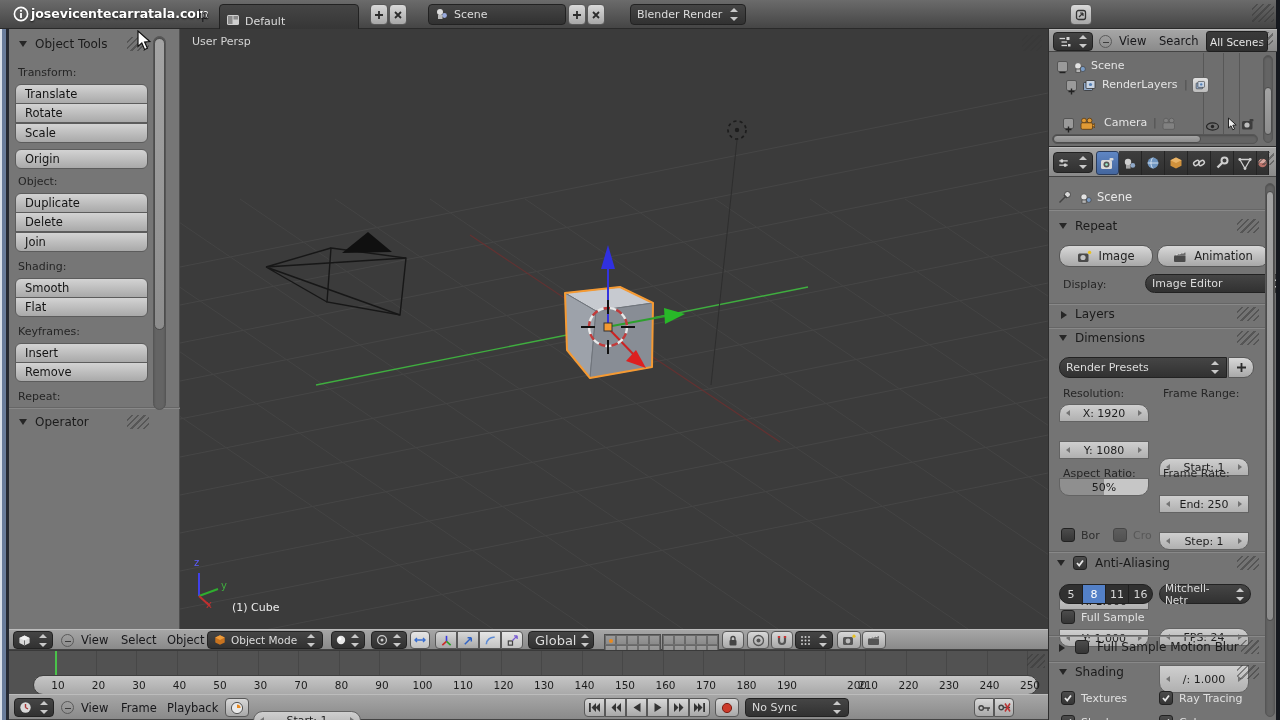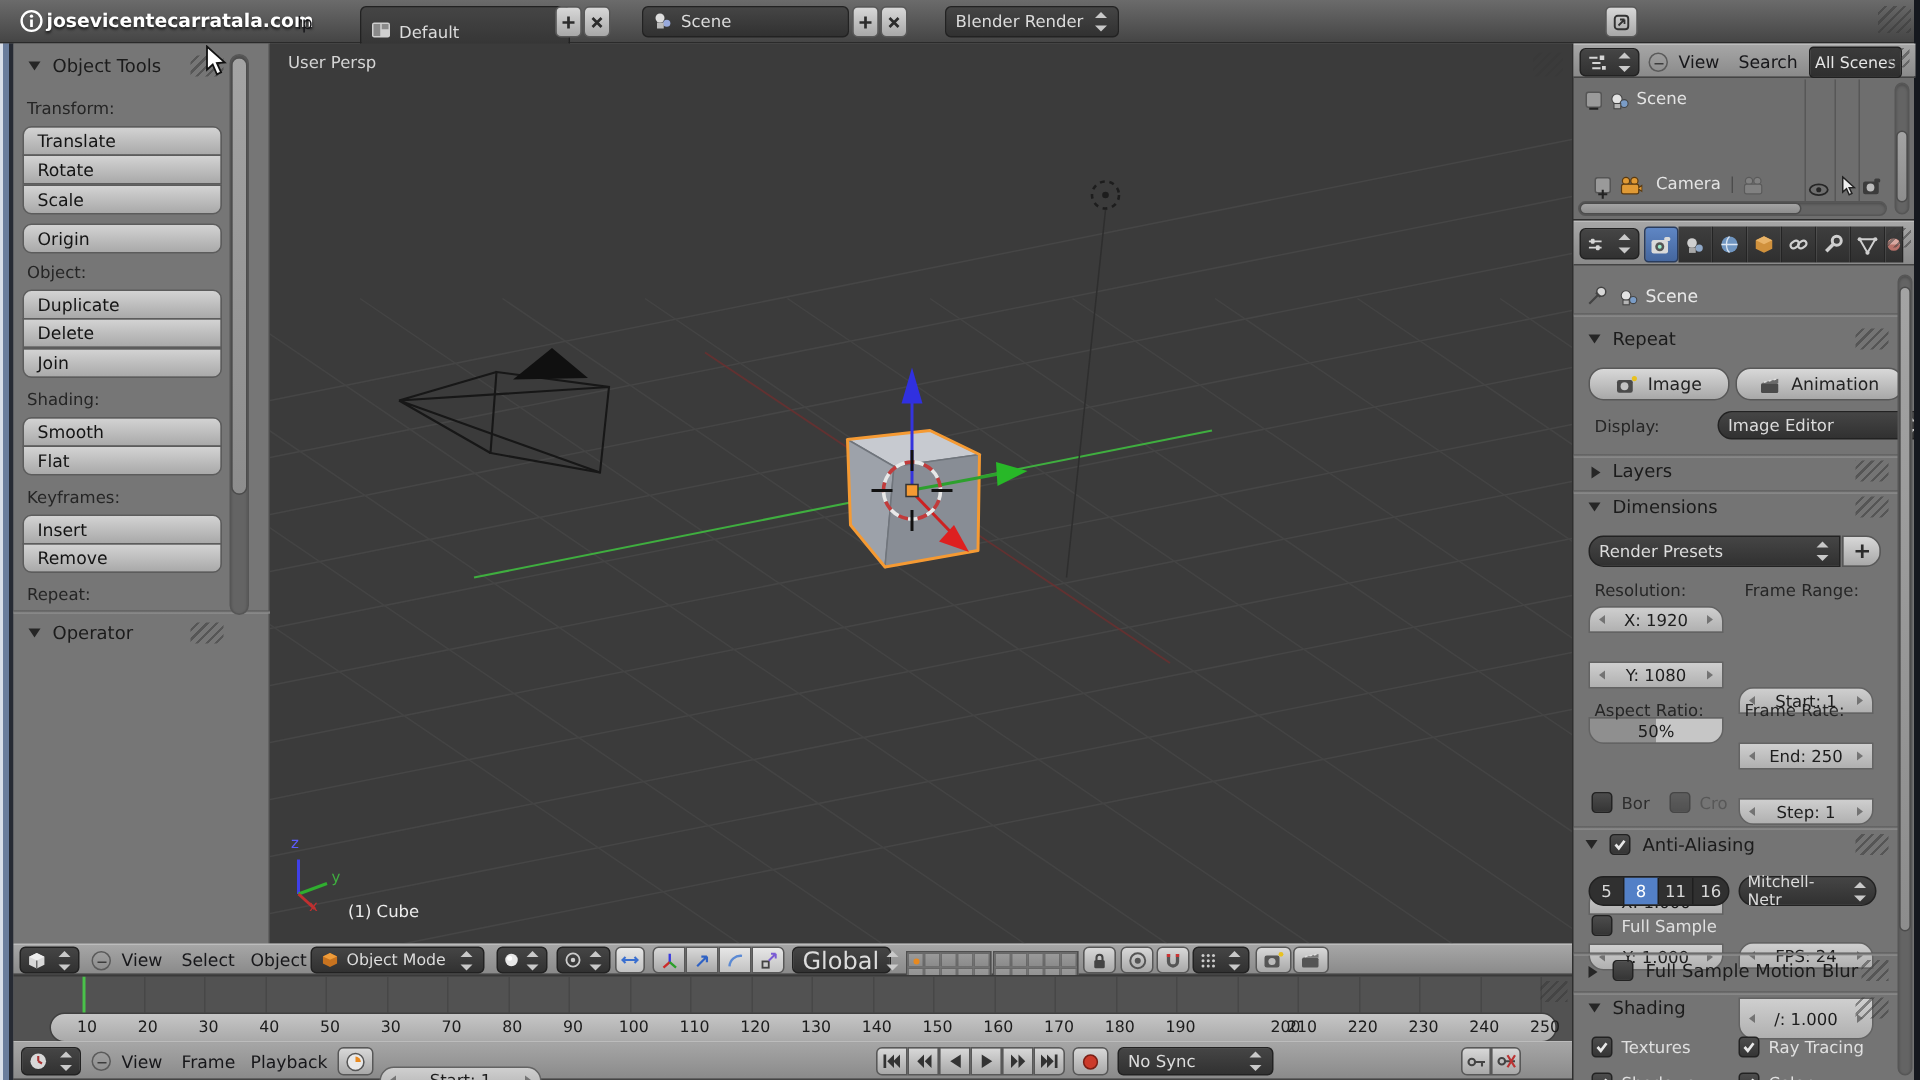--- a/index.html
+++ b/index.html
@@ -78,21 +78,21 @@
     <span class="abs" style="left:13px;top:6px">
       <svg width="16" height="16" viewBox="0 0 16 16">
           <circle cx="8" cy="8" r="6.6" fill="none" stroke="#fff" stroke-width="1.6"></circle>
           <circle cx="8" cy="4.8" r="1.1" fill="#fff"></circle>
           <rect x="7.1" y="7" width="1.8" height="5" fill="#fff"></rect>
         </svg>
     </span>
     <span class="abs" style="left:31px;top:6px;font-weight:bold;font-size:12.5px;color:#fff;text-shadow:0 1px 2px rgba(0,0,0,.8)">josevicentecarratala.com</span>
     <span class="abs menutxt" style="left:198px;top:5px">lp</span>
 
-    <div class="abs darkpill" style="left:240px;top:4px;width:140px;height:34px">
+    <div class="abs darkpill" style="left:219px;top:4px;width:140px;height:34px">
       <span>
         <svg width="14" height="12" viewBox="0 0 14 12">
             <rect x="1" y="1" width="12" height="10" rx="1.5" fill="#cfcfcf"></rect>
             <rect x="2" y="2" width="4.5" height="8" fill="#8a8a8a"></rect>
             <rect x="7.5" y="2" width="4.5" height="3.5" fill="#8a8a8a"></rect>
           </svg>
       </span>
       <span>Default</span>
     </div>
     <div class="abs lightbtn" style="left:370px;top:4px;width:18px;height:21px">
@@ -326,21 +326,21 @@
           <path d="M2.5 11 A8 8 0 0 1 11.5 3.5" stroke="#5b8ad4" stroke-width="1.7" fill="none"></path>
         </svg>
     </div>
     <div class="abs lightbtn pressed" style="left:492px;top:1px;width:22px;height:18px;border-radius:0 4px 4px 0">
       <svg width="13" height="13" viewBox="0 0 14 14">
           <rect x="2.5" y="7.5" width="4.5" height="4.5" fill="none" stroke="#444" stroke-width="1.3"></rect>
           <path d="M7 7 L12 2 M12 2 h-3.4 M12 2 v3.4" stroke="#7a5bd4" stroke-width="1.4" fill="none"></path>
         </svg>
     </div>
     <div class="abs darkpill" style="left:519px;top:1px;width:66px;height:18px">
-      <span style="font-size:16px">Global</span>
+      <span style="font-size:13px">Global</span>
       <span class="ud"></span>
     </div>
     <div class="layergrid" style="left:595px">
         <div class="lcell dot"></div>
         <div class="lcell"></div>
         <div class="lcell"></div>
         <div class="lcell"></div>
         <div class="lcell"></div>
         <div class="lcell"></div>
         <div class="lcell"></div>
@@ -579,20 +579,39 @@
     <div class="orow" style="top:28px">
       <span class="abs" style="left:8px;top:4px;width:11px;height:11px;background:#9a9a9a;border:1px solid #555;border-radius:2px"><svg width="9" height="9" viewBox="0 0 9 9">
             <path d="M1.5 4.5 H7.5" stroke="#222" stroke-width="1.4"></path>
           </svg></span>
       <span class="abs" style="left:24px;top:2px"><svg width="14" height="14" viewBox="0 0 14 14">
             <circle cx="5" cy="6" r="3.4" fill="#e3e3e3" stroke="#444" stroke-width=".7"></circle>
             <circle cx="9.8" cy="9" r="2.6" fill="#7a9cc6" stroke="#444" stroke-width=".7"></circle>
             <rect x="3" y="9" width="4.5" height="3.5" fill="#b5b5b5" stroke="#444" stroke-width=".7"></rect>
           </svg></span>
       <span class="abs otext" style="left:42px;top:2px">Scene</span>
+    </div>
+    <div class="orow" style="top:47px">
+      <span class="abs" style="left:17px;top:4px;width:11px;height:11px;background:#9a9a9a;border:1px solid #555;border-radius:2px"><svg width="9" height="9" viewBox="0 0 9 9">
+            <path d="M1.5 4.5 H7.5 M4.5 1.5 V7.5" stroke="#222" stroke-width="1.4"></path>
+          </svg></span>
+      <span class="abs" style="left:33px;top:2px"><svg width="15" height="14" viewBox="0 0 15 14">
+            <rect x="1.5" y="3.5" width="9" height="8" rx="1" fill="#8fa8c8" stroke="#333" stroke-width=".8"></rect>
+            <rect x="4" y="1.5" width="9" height="8" rx="1" fill="#c8d4e4" stroke="#333" stroke-width=".8"></rect>
+            <circle cx="8.5" cy="5.5" r="1.6" fill="#5580b5"></circle>
+          </svg></span>
+      <span class="abs otext" style="left:53px;top:2px">RenderLayers</span>
+      <span class="abs otext" style="left:135px;top:2px;color:#4c4c4c">|</span>
+      <span class="abs" style="left:143px;top:1px;width:17px;height:16px;background:linear-gradient(#e2e2e2,#bdbdbd);border:1px solid #666;border-radius:3px;display:inline-flex;align-items:center;justify-content:center">
+          <svg width="11" height="11" viewBox="0 0 15 14">
+            <rect x="1.5" y="3.5" width="9" height="8" rx="1" fill="#8fa8c8" stroke="#333" stroke-width=".8"></rect>
+            <rect x="4" y="1.5" width="9" height="8" rx="1" fill="#c8d4e4" stroke="#333" stroke-width=".8"></rect>
+            <circle cx="8.5" cy="5.5" r="1.6" fill="#5580b5"></circle>
+          </svg>
+        </span>
     </div>
     <div class="orow" style="top:85px">
       <span class="abs" style="left:14px;top:4px;width:11px;height:11px;background:#9a9a9a;border:1px solid #555;border-radius:2px"><svg width="9" height="9" viewBox="0 0 9 9">
             <path d="M1.5 4.5 H7.5 M4.5 1.5 V7.5" stroke="#222" stroke-width="1.4"></path>
           </svg></span>
       <span class="abs" style="left:30px;top:2px"><svg width="16" height="14" viewBox="0 0 16 14">
             <circle cx="5" cy="3.6" r="2.4" fill="#e09a35" stroke="#5a3a10" stroke-width=".8"></circle>
             <circle cx="10.6" cy="3.6" r="2.4" fill="#e09a35" stroke="#5a3a10" stroke-width=".8"></circle>
             <rect x="2" y="5.8" width="11.5" height="6.5" rx="1.4" fill="#e09a35" stroke="#5a3a10" stroke-width=".8"></rect>
             <path d="M13.5 8 l2.2 -1.4 v4 l-2.2 -1.4" fill="#e09a35" stroke="#5a3a10" stroke-width=".8"></path>

